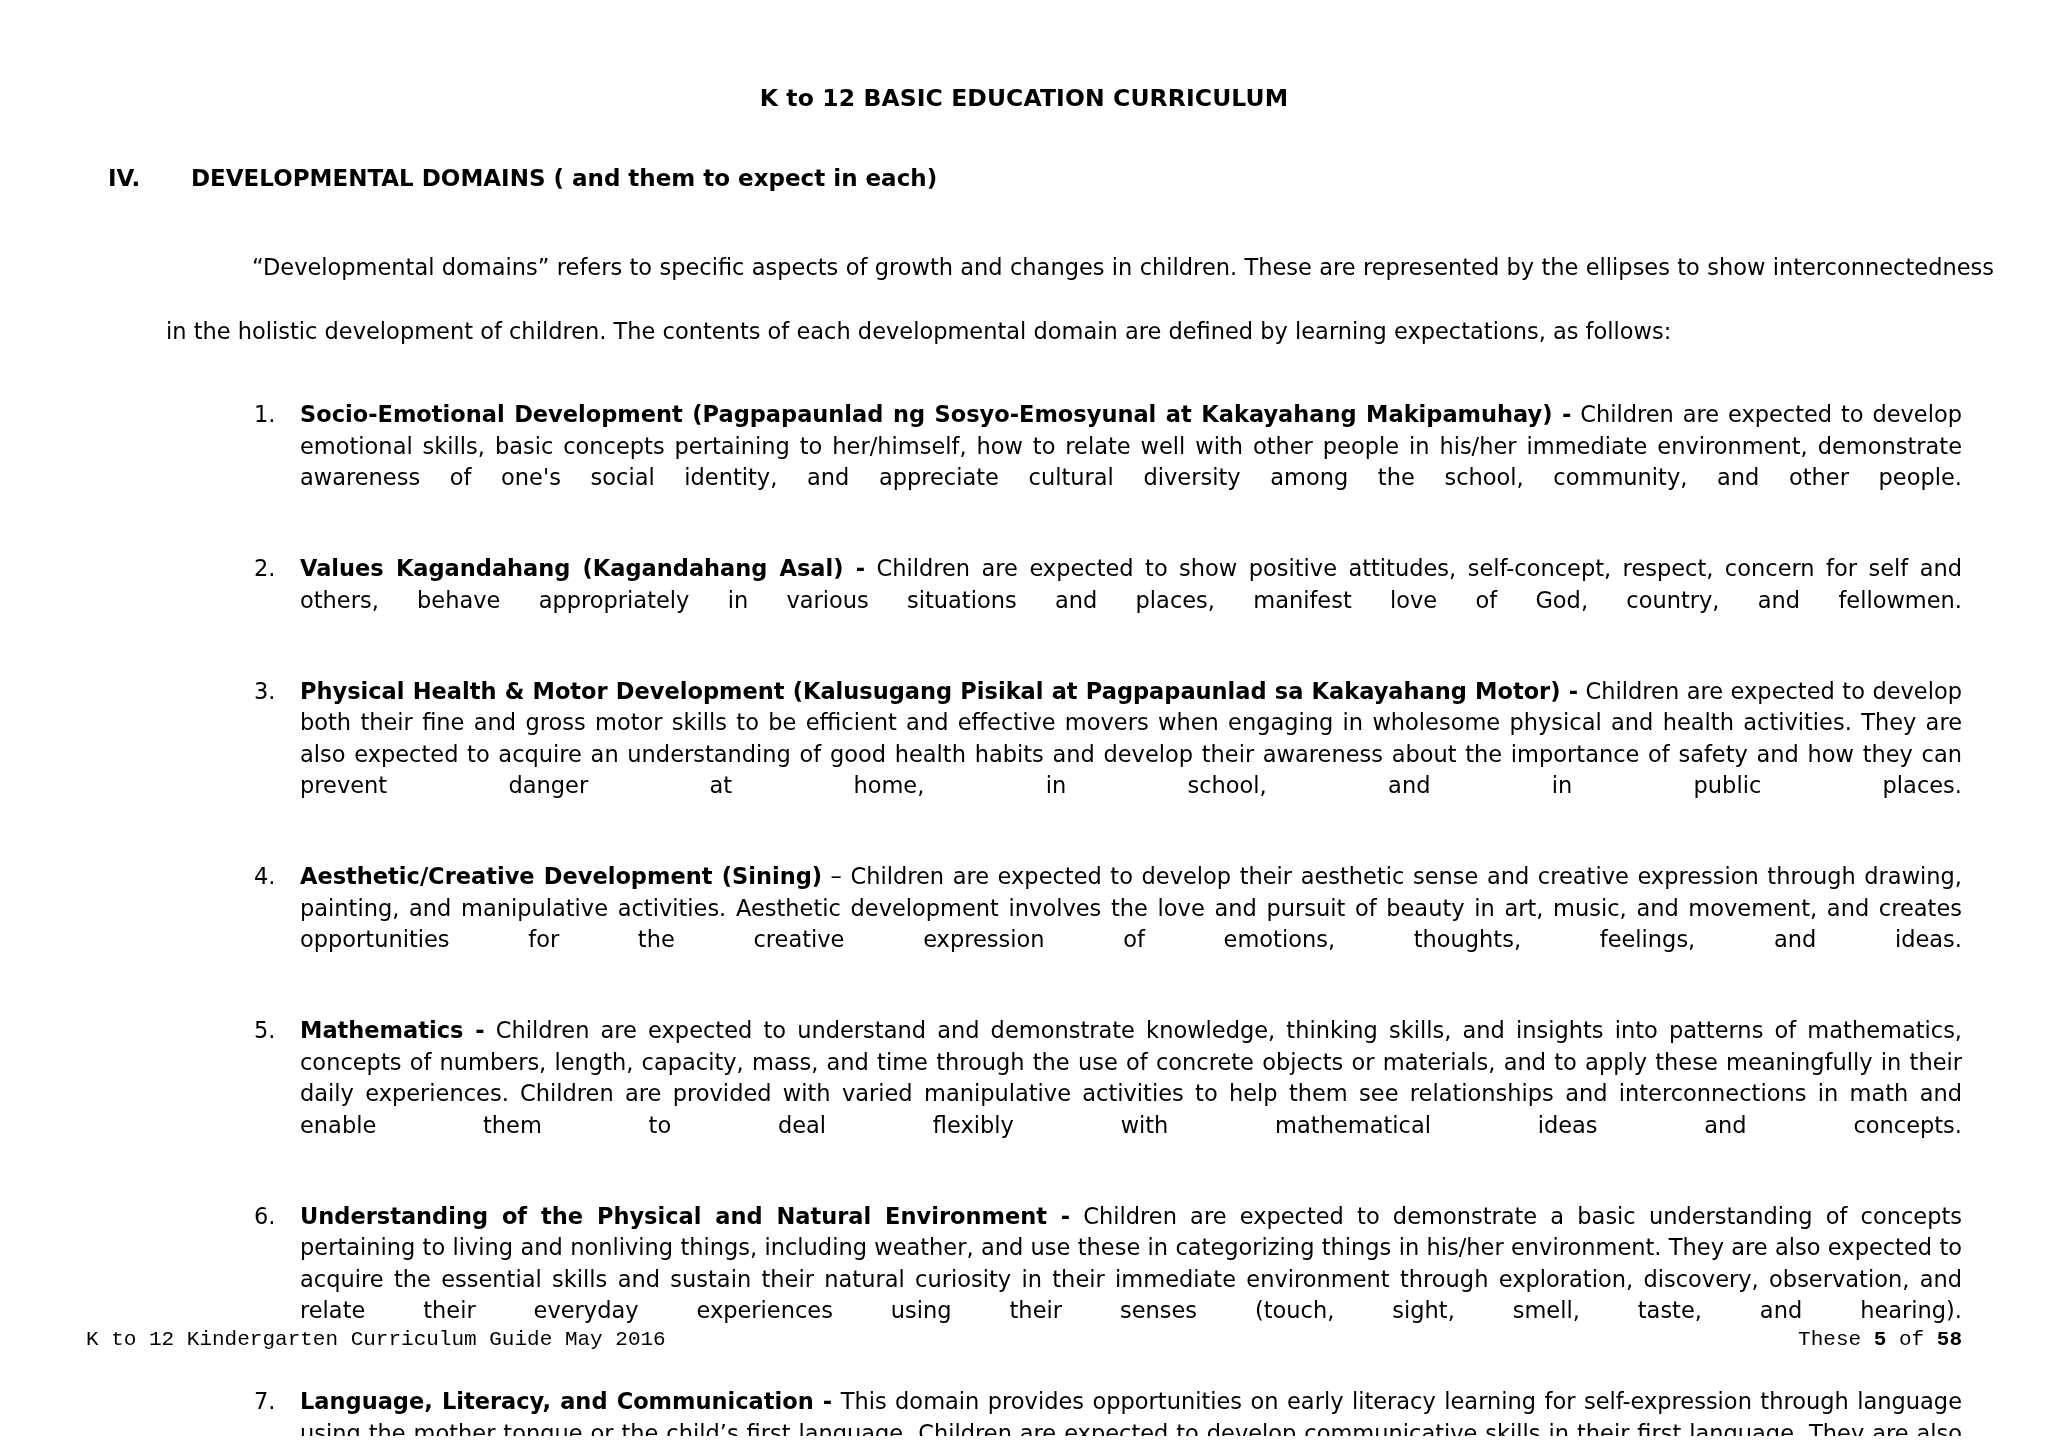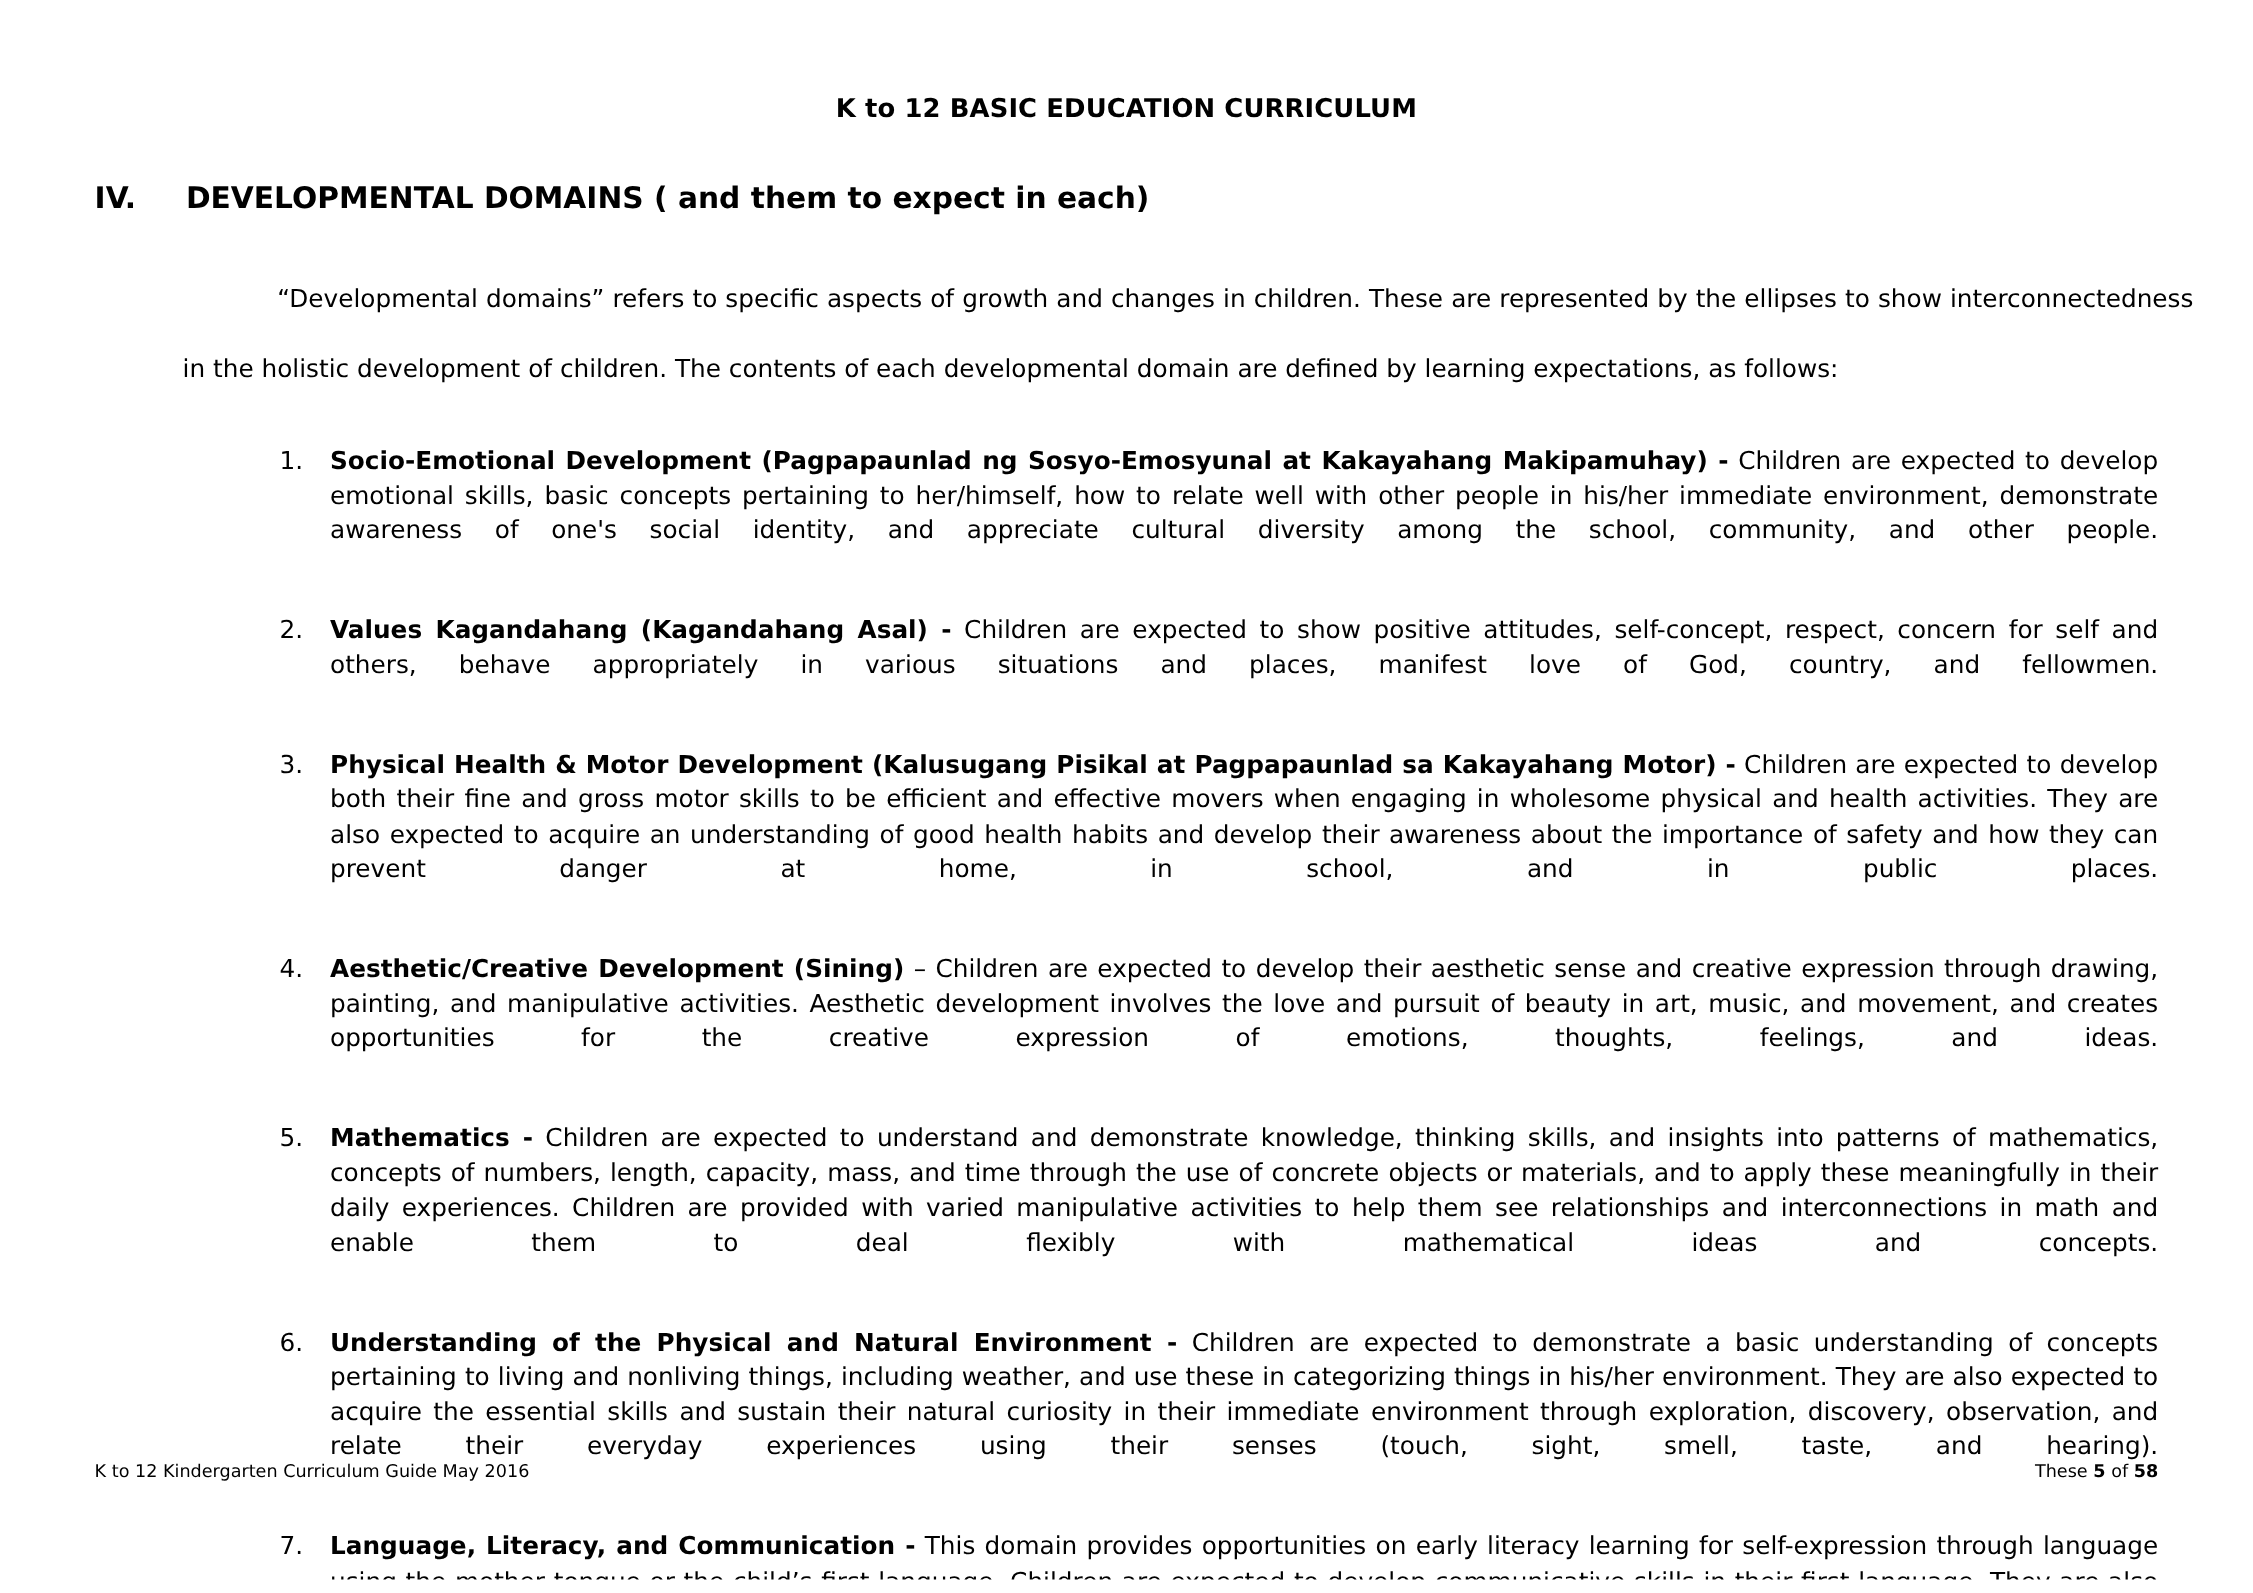--- a/index.html
+++ b/index.html
@@ -30,23 +30,23 @@
     font-weight: bold;
     font-size: 23.5px;
     letter-spacing: 0.1px;
     margin-top: 84px;
     margin-bottom: 0;
   }
 
   .section-heading {
     display: flex;
     margin-top: 53px;
-    padding-left: 86px;
+    padding-left: 108px;
     font-weight: bold;
-    font-size: 27px;
+    font-size: 23px;
   }
   .section-numeral {
     width: 83px;
     flex: 0 0 83px;
   }
   .section-text {
     flex: 1 1 auto;
   }
 
   .intro {
@@ -101,21 +101,22 @@
     position: absolute;
     left: 0;
     right: 0;
     bottom: 0;
     height: 108px;
     padding: 0 86px;
     box-sizing: border-box;
     display: flex;
     align-items: flex-start;
     justify-content: space-between;
-    font-size: 16px;
+    font-size: 21px;
+    font-family: Liberation Mono, monospace;
   }
   .footer-left { white-space: nowrap; }
   .footer-right { white-space: nowrap; }
   .footer-right b { font-weight: bold; }
 </style>
 </head>
 <body>
 
 <div class="page">
 

